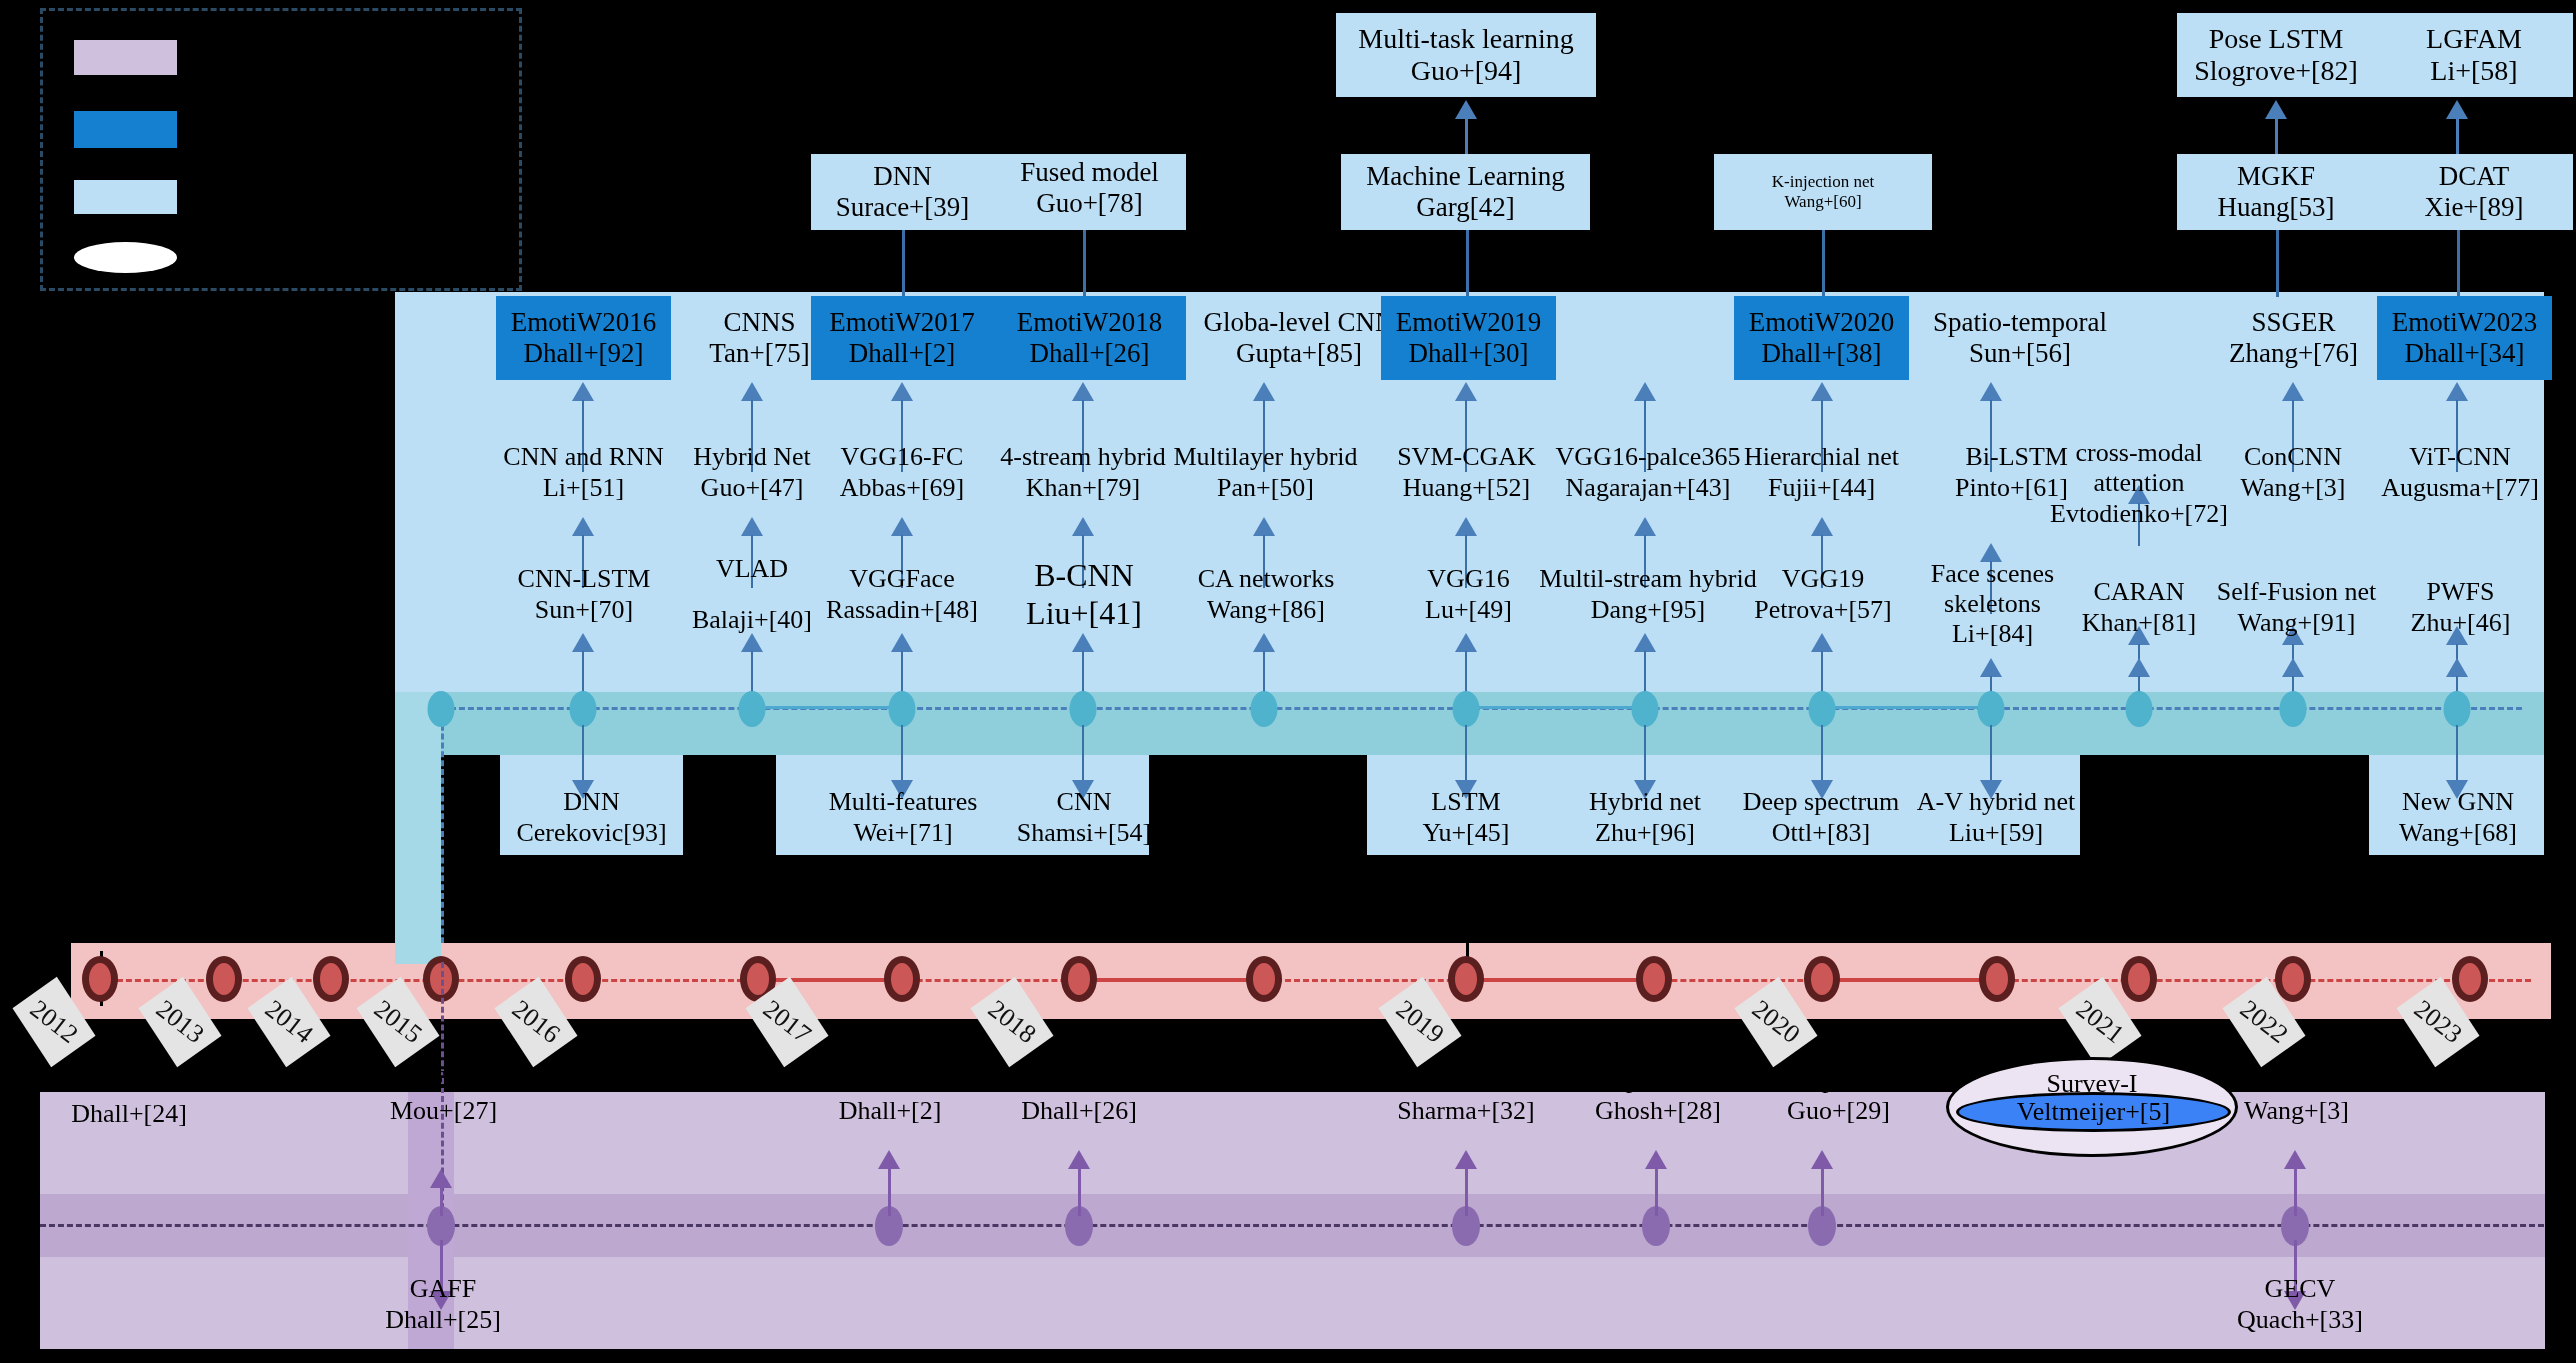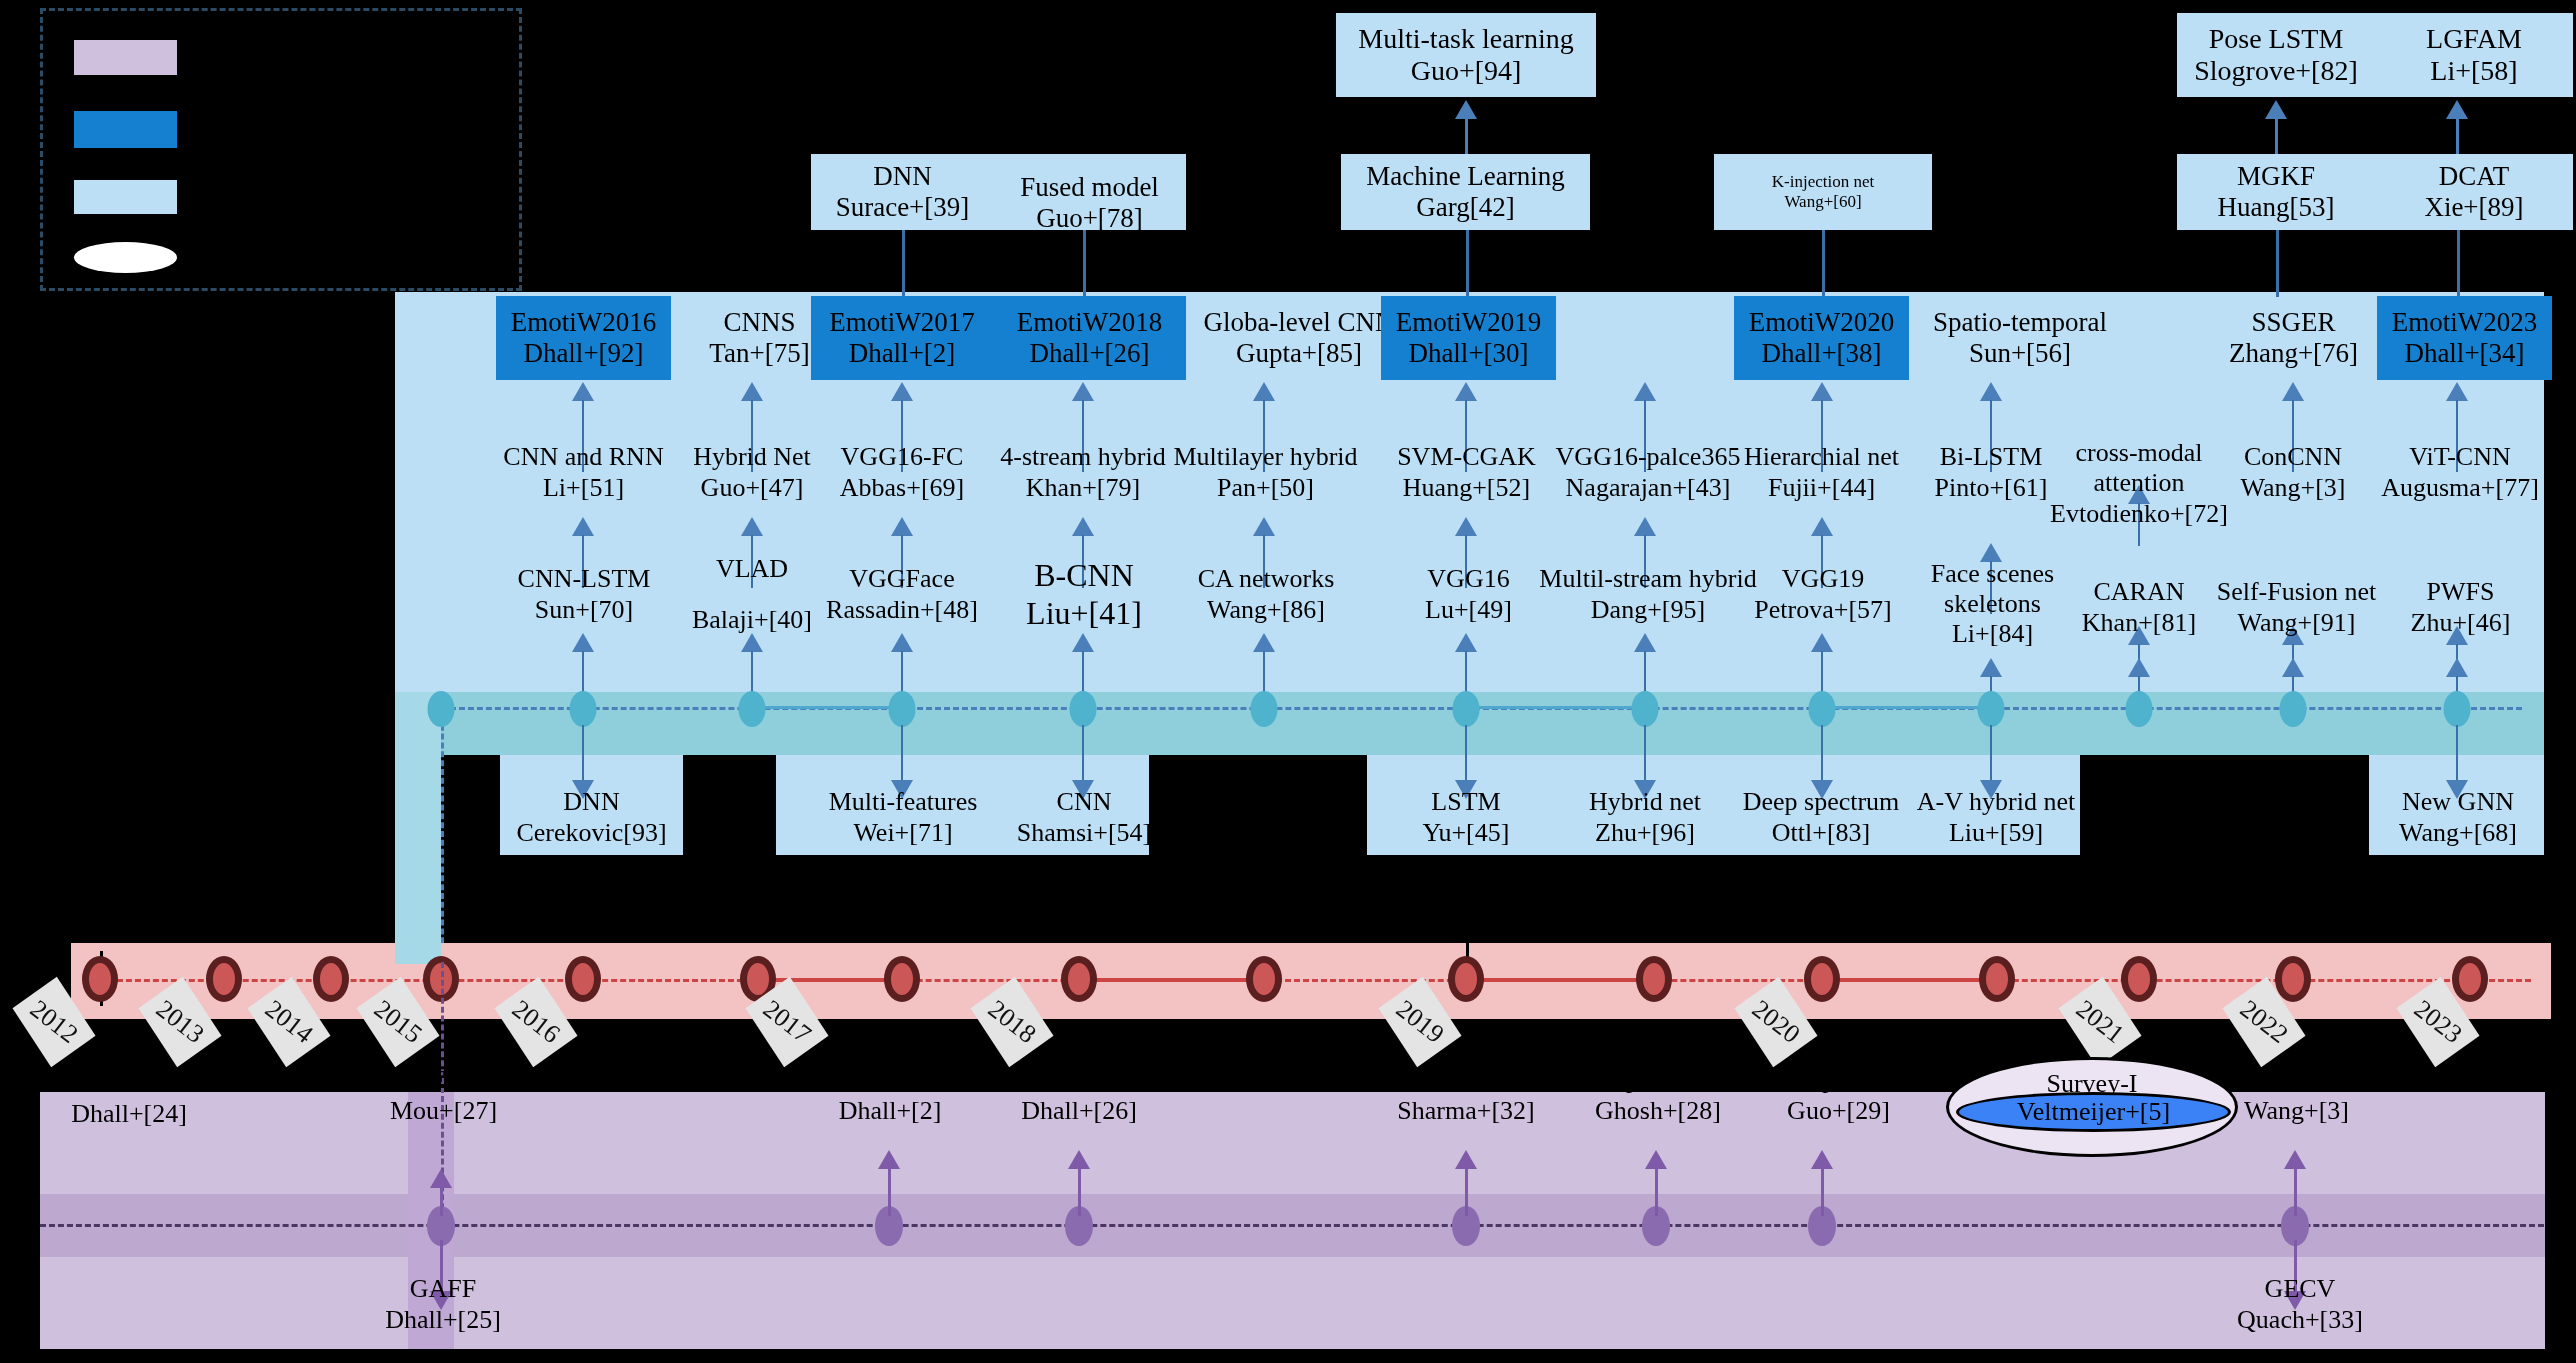--- a/index.html
+++ b/index.html
@@ -135,21 +135,21 @@
   <div class="varrow" style="left:2457px;top:100px;height:67px;">
     <div class="ahead-up" style="top:0;"></div>
       <div class="vline" style="top:18px;height:49px;"></div>
   </div>
 
   <div class="abs blue-light" style="left:811px;top:154px;width:375px;height:76px;"></div>
   <div class="box" style="left:811px;top:154px;width:183px;height:76px;font-size:27px;">
     <div>DNN</div>
     <div>Surace+[39]</div>
   </div>
-  <div class="box" style="left:994px;top:169px;width:191px;height:68px;font-size:27px;">
+  <div class="box" style="left:994px;top:154px;width:191px;height:68px;font-size:27px;">
     <div>Fused model</div>
     <div>Guo+[78]</div>
   </div>
 
   <div class="box blue-light" style="left:1341px;top:154px;width:249px;height:76px;font-size:27px;">
     <div>Machine Learning</div>
     <div>Garg[42]</div>
   </div>
   <div class="box blue-light" style="left:1714px;top:154px;width:218px;height:76px;font-size:17px;">
     <div>K-injection net</div>
@@ -288,21 +288,21 @@
       <div>Huang+[52]</div>
     </div>
   <div class="lbl" style="left:1542px;top:437px;width:212px;height:71px;font-size:26px;">
     <div>VGG16-palce365</div>
       <div>Nagarajan+[43]</div>
     </div>
   <div class="lbl" style="left:1734px;top:437px;width:175px;height:71px;font-size:26px;">
     <div>Hierarchial net</div>
       <div>Fujii+[44]</div>
     </div>
-  <div class="lbl" style="left:1914px;top:437px;width:154px;height:71px;font-size:26px;">
+  <div class="lbl" style="left:1914px;top:437px;width:154px;height:71px;font-size:26px;align-items:flex-end;">
     <div>Bi-LSTM</div>
       <div>Pinto+[61]</div>
     </div>
   <div class="lbl" style="left:2046px;top:429px;width:186px;height:109px;font-size:26px;">
     <div style="white-space:normal;text-align:center;">cross-modal attention</div>
     <div>Evtodienko+[72]</div>
     </div>
   <div class="lbl" style="left:2216px;top:437px;width:154px;height:71px;font-size:26px;">
     <div>ConCNN</div>
       <div>Wang+[3]</div>

